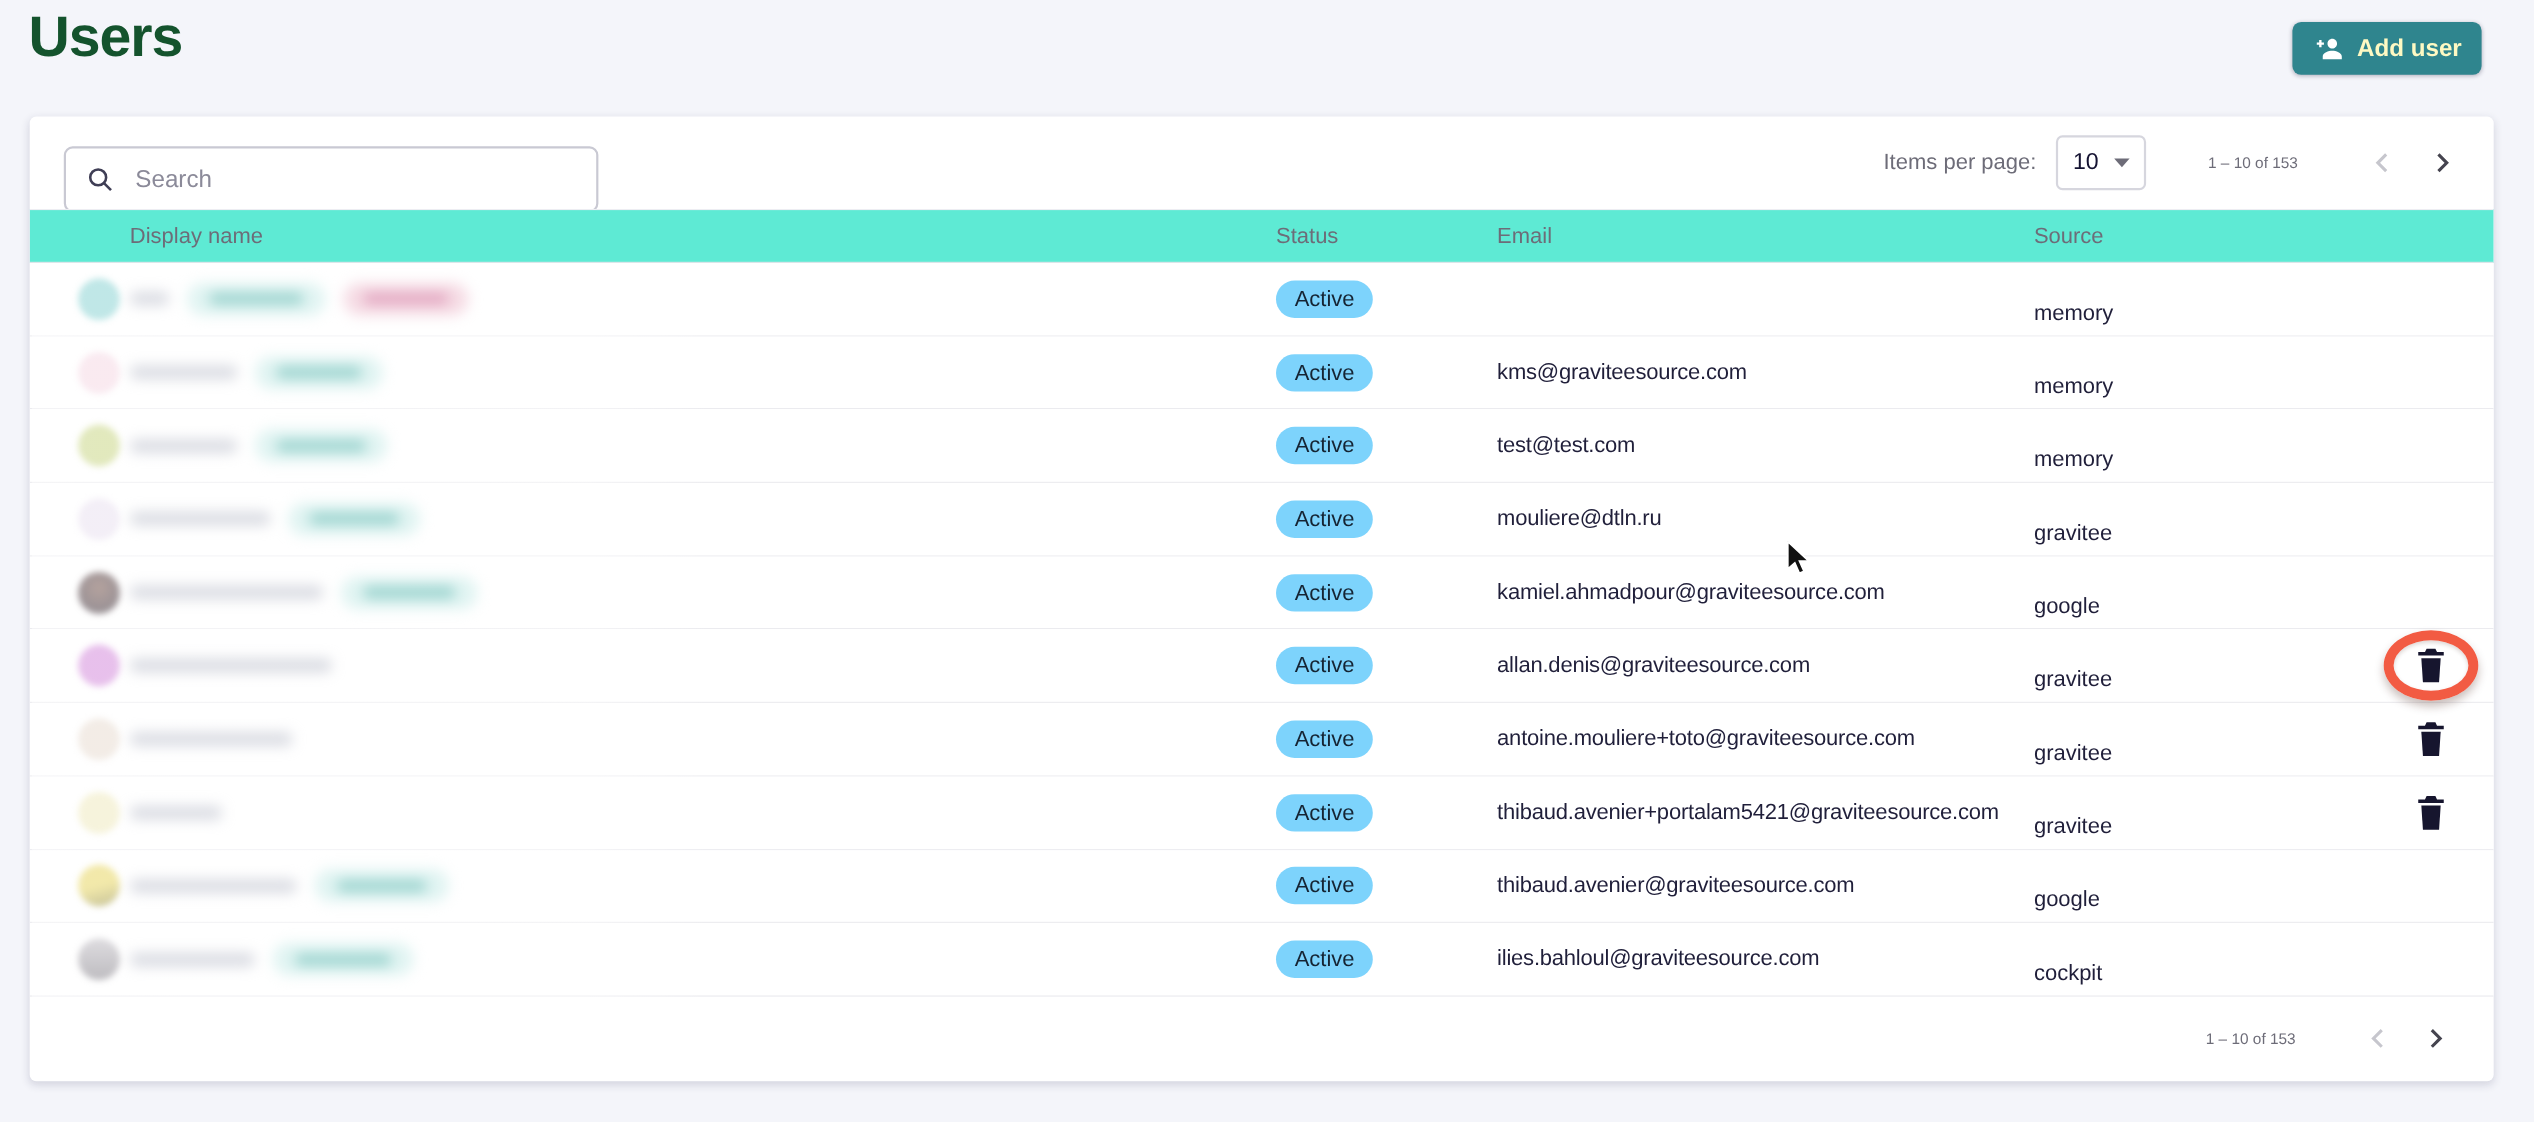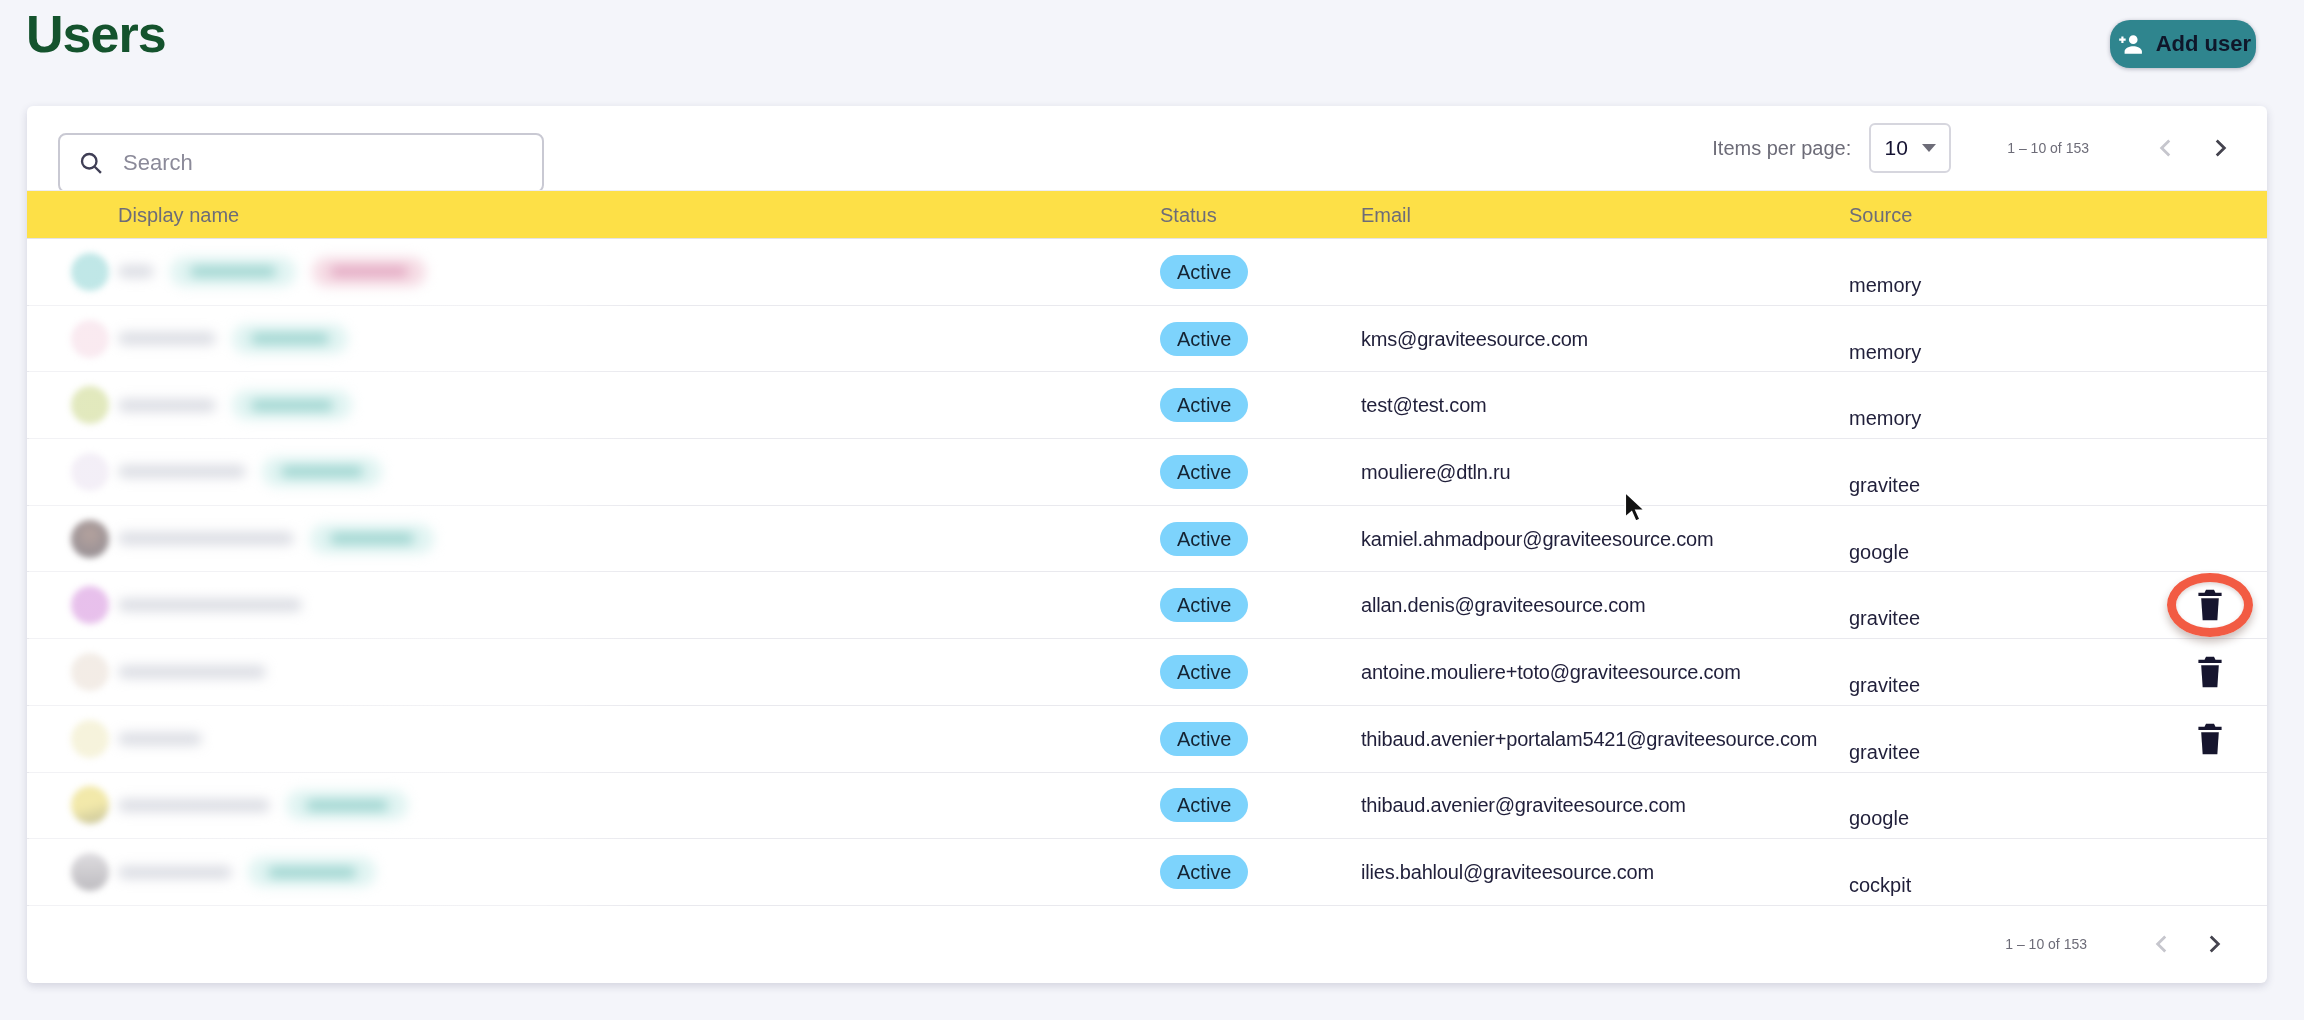--- a/index.html
+++ b/index.html
@@ -1,22 +1,22 @@
 <!DOCTYPE html>
 <html><head>
 <meta charset="utf-8">
 <style>
   * { margin:0; padding:0; box-sizing:border-box; }
   html,body { width:2304px; height:1020px; }
   body { font-family:"Liberation Sans", sans-serif; background:#f4f5fa; position:relative; overflow:hidden; }
 
   .page-title { position:absolute; left:26px; top:4px; font-size:52px; font-weight:700; letter-spacing:-1px; color:#14532d; }
 
-  .add-user-btn { position:absolute; top:20px; right:48px; height:48px; padding:0 5px; display:flex; align-items:center; gap:11px;
-    background:#2f858e; color:#0f172a; border:none; border-radius:20px; font-family:inherit; font-size:22px; font-weight:600;
+  .add-user-btn { position:absolute; top:20px; right:48px; height:48px; padding:0 18px; display:flex; align-items:center; gap:11px;
+    background:#2f858e; color:#fef9c3; border:none; border-radius:8px; font-family:inherit; font-size:22px; font-weight:600;
     box-shadow:0 1px 4px rgba(20,20,50,.3); cursor:pointer; }
 
   .card { position:absolute; left:27px; top:106px; width:2240px; height:877px; background:#fff; border-radius:6px;
     box-shadow:0 3px 8px rgba(40,40,80,.16); overflow:hidden; }
 
   
   .toolbar { position:relative; height:84px; }
   .search-box { position:absolute; left:31px; top:27px; width:486px; height:60px; border:2px solid #c9c9d3; border-radius:8px;
     display:flex; align-items:center; padding:0 17px; gap:18px; background:#fff; }
   .search-box svg { flex:none; }
@@ -26,21 +26,21 @@
   .ipp-label { color:#6d6c78; font-size:20px; margin-right:18px; }
   .ipp-select { width:82px; height:50px; border:2px solid #d6d6de; border-radius:6px; background:#fff; display:flex; align-items:center;
     justify-content:center; gap:14px; font-size:21px; color:#141231; cursor:pointer; }
   .caret { width:0; height:0; border-left:7px solid transparent; border-right:7px solid transparent; border-top:8px solid #6d6c78; }
   .range-text { color:#6d6c78; font-size:14px; margin-left:56px; }
   .chev { background:none; border:none; cursor:pointer; padding:0; display:flex; align-items:center; }
   .chev.prev { margin-left:64px; color:#c6c6cd; }
   .chev.next { margin-left:28px; color:#45444f; }
 
   
-  .thead { position:relative; height:49px; background:#fde047; border-top:1px solid #ededf2; border-bottom:1px solid #e3e3e9; }
+  .thead { position:relative; height:49px; background:#5eead4; border-top:1px solid #ededf2; border-bottom:1px solid #e3e3e9; }
   .th { position:absolute; top:50%; transform:translateY(-50%); font-size:20px; font-weight:500; color:#6d6c78; }
   .th-name   { left:91px; }
   .th-status { left:1133px; }
   .th-email  { left:1334px; }
   .th-source { left:1822px; }
 
   
   .tbody { position:relative; }
   .row { position:relative; height:66.7px; border-bottom:1px solid #e9e9ee; background:#fff; }
   .avatar { position:absolute; left:44px; top:50%; transform:translateY(-50%); width:38px; height:38px; border-radius:50%;

